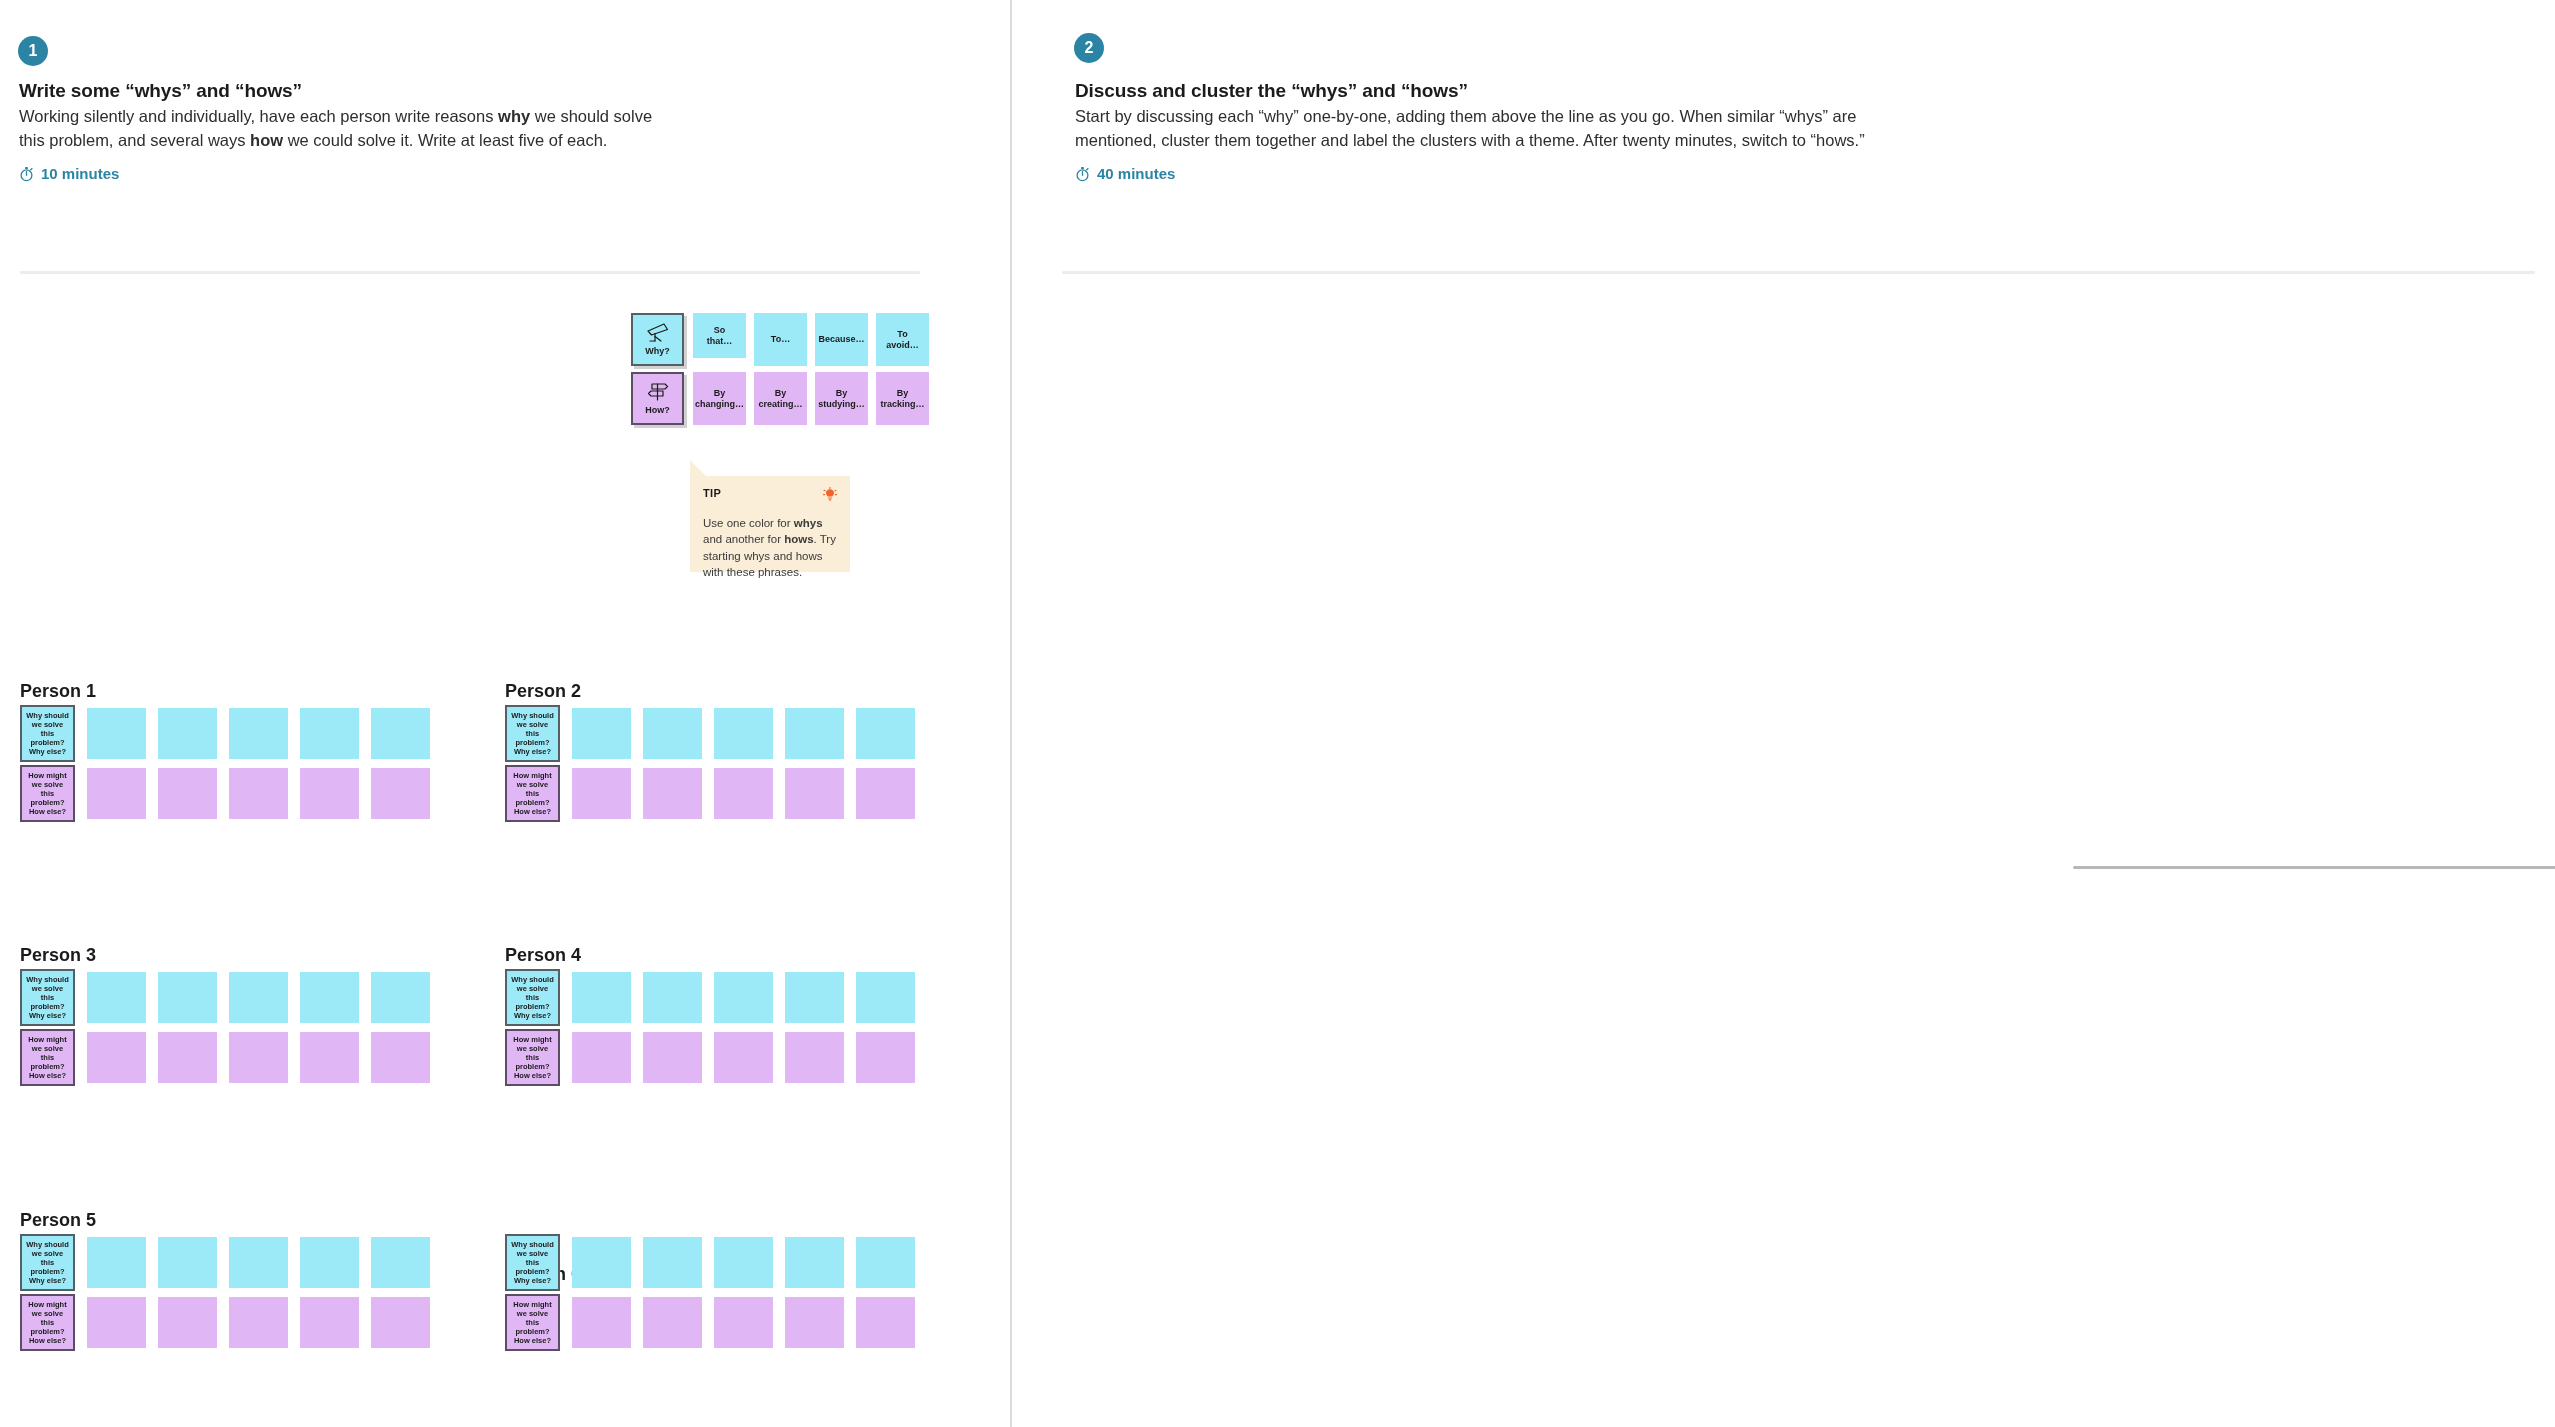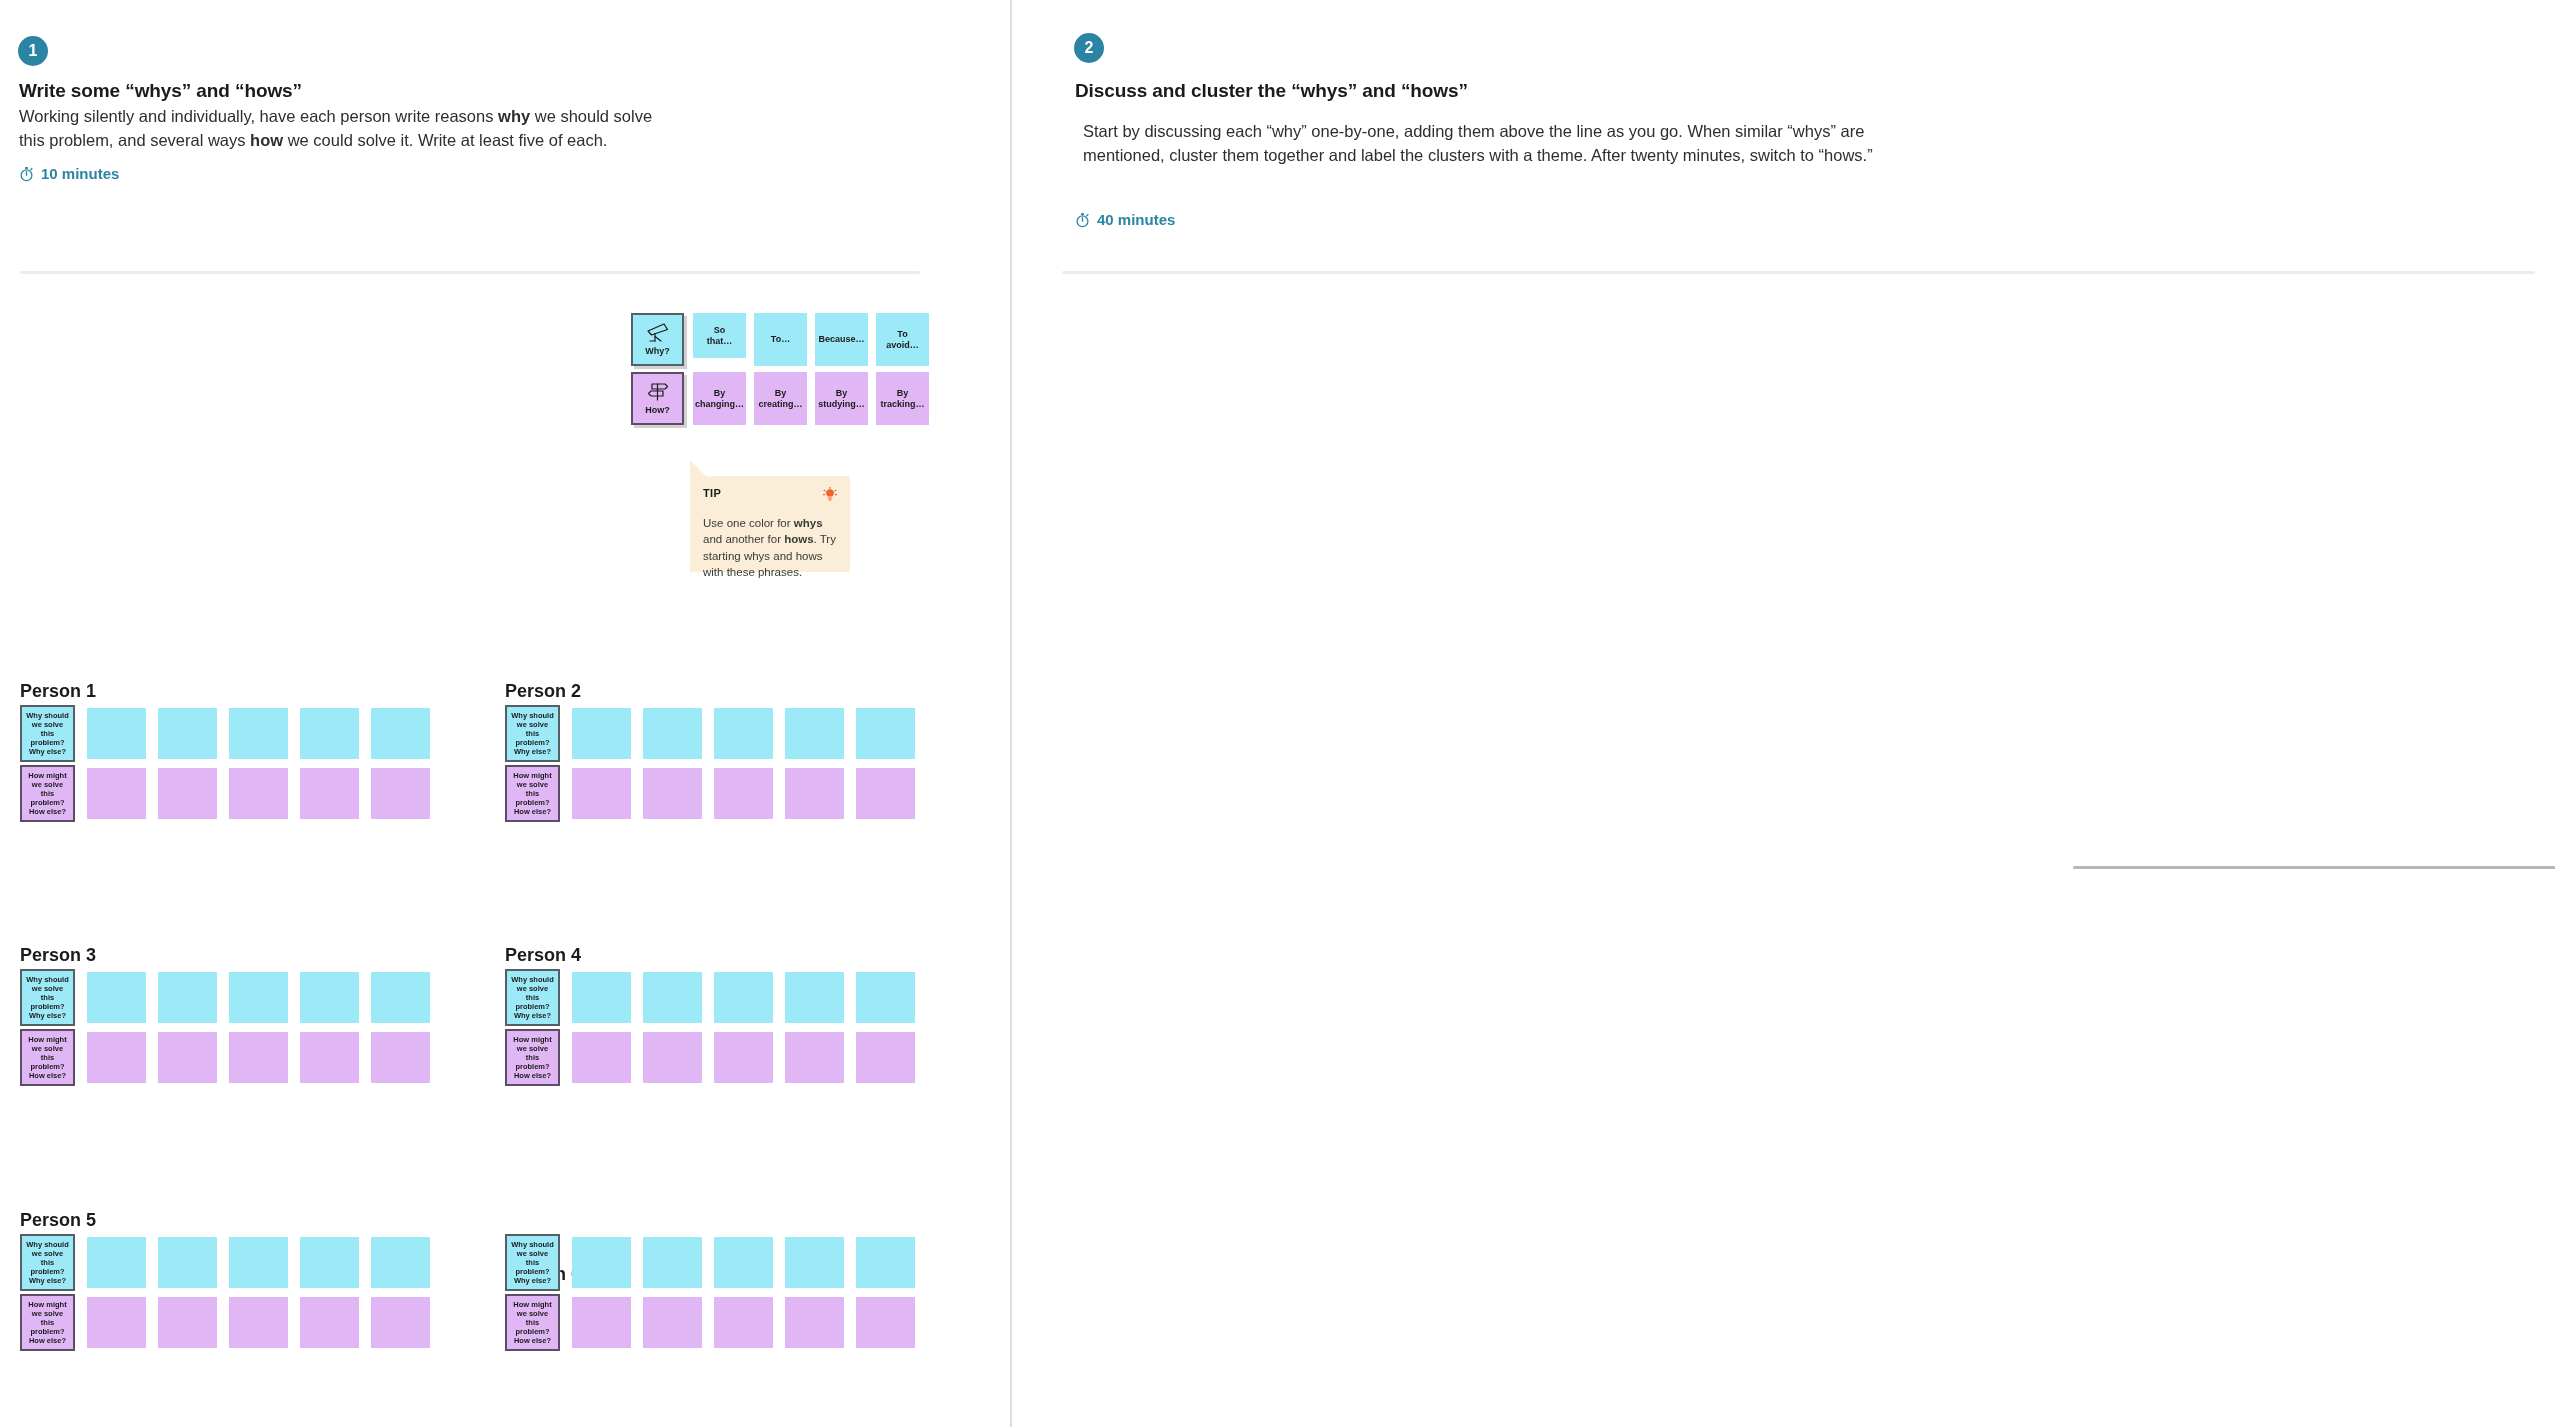--- a/index.html
+++ b/index.html
@@ -444,26 +444,26 @@
 <div class="panel-divider"></div>
 
 <div class="panel" id="panel-right">
 
   <div class="step-badge" style="left:63px; top:33px;">
     <span>2</span>
   </div>
 
   <div class="step-title" style="left:64px; top:80px;">Discuss and cluster the “whys” and “hows”</div>
 
-  <div class="step-body" style="left:72px; top:105px; width:1440px;margin-top:15px;">
+  <div class="step-body" style="left:64px; top:105px; width:1440px;">
     <span>Start by discussing each “why” one-by-one, adding them above the line as you go. When similar “whys” are</span><br>
     <span>mentioned, cluster them together and label the clusters with a theme. After twenty minutes, switch to “hows.”</span>
   </div>
 
-  <div class="timer" style="left:64px; top:165px;margin-top:46px;">
+  <div class="timer" style="left:64px; top:165px;">
     <span>
       <svg width="15" height="16" viewBox="0 0 15 16">
         <circle cx="7.5" cy="9.3" r="5.4" fill="none" stroke="#2c84a5" stroke-width="1.3"></circle>
         <line x1="7.5" y1="9.3" x2="7.5" y2="5.6" stroke="#2c84a5" stroke-width="1.3" stroke-linecap="round"></line>
         <rect x="6.1" y="0.9" width="2.8" height="2.1" rx="0.6" fill="#2c84a5"></rect>
         <line x1="11.6" y1="3.9" x2="13" y2="2.6" stroke="#2c84a5" stroke-width="1.3" stroke-linecap="round"></line>
       </svg>
     </span>
     <span>40 minutes</span>
   </div>

